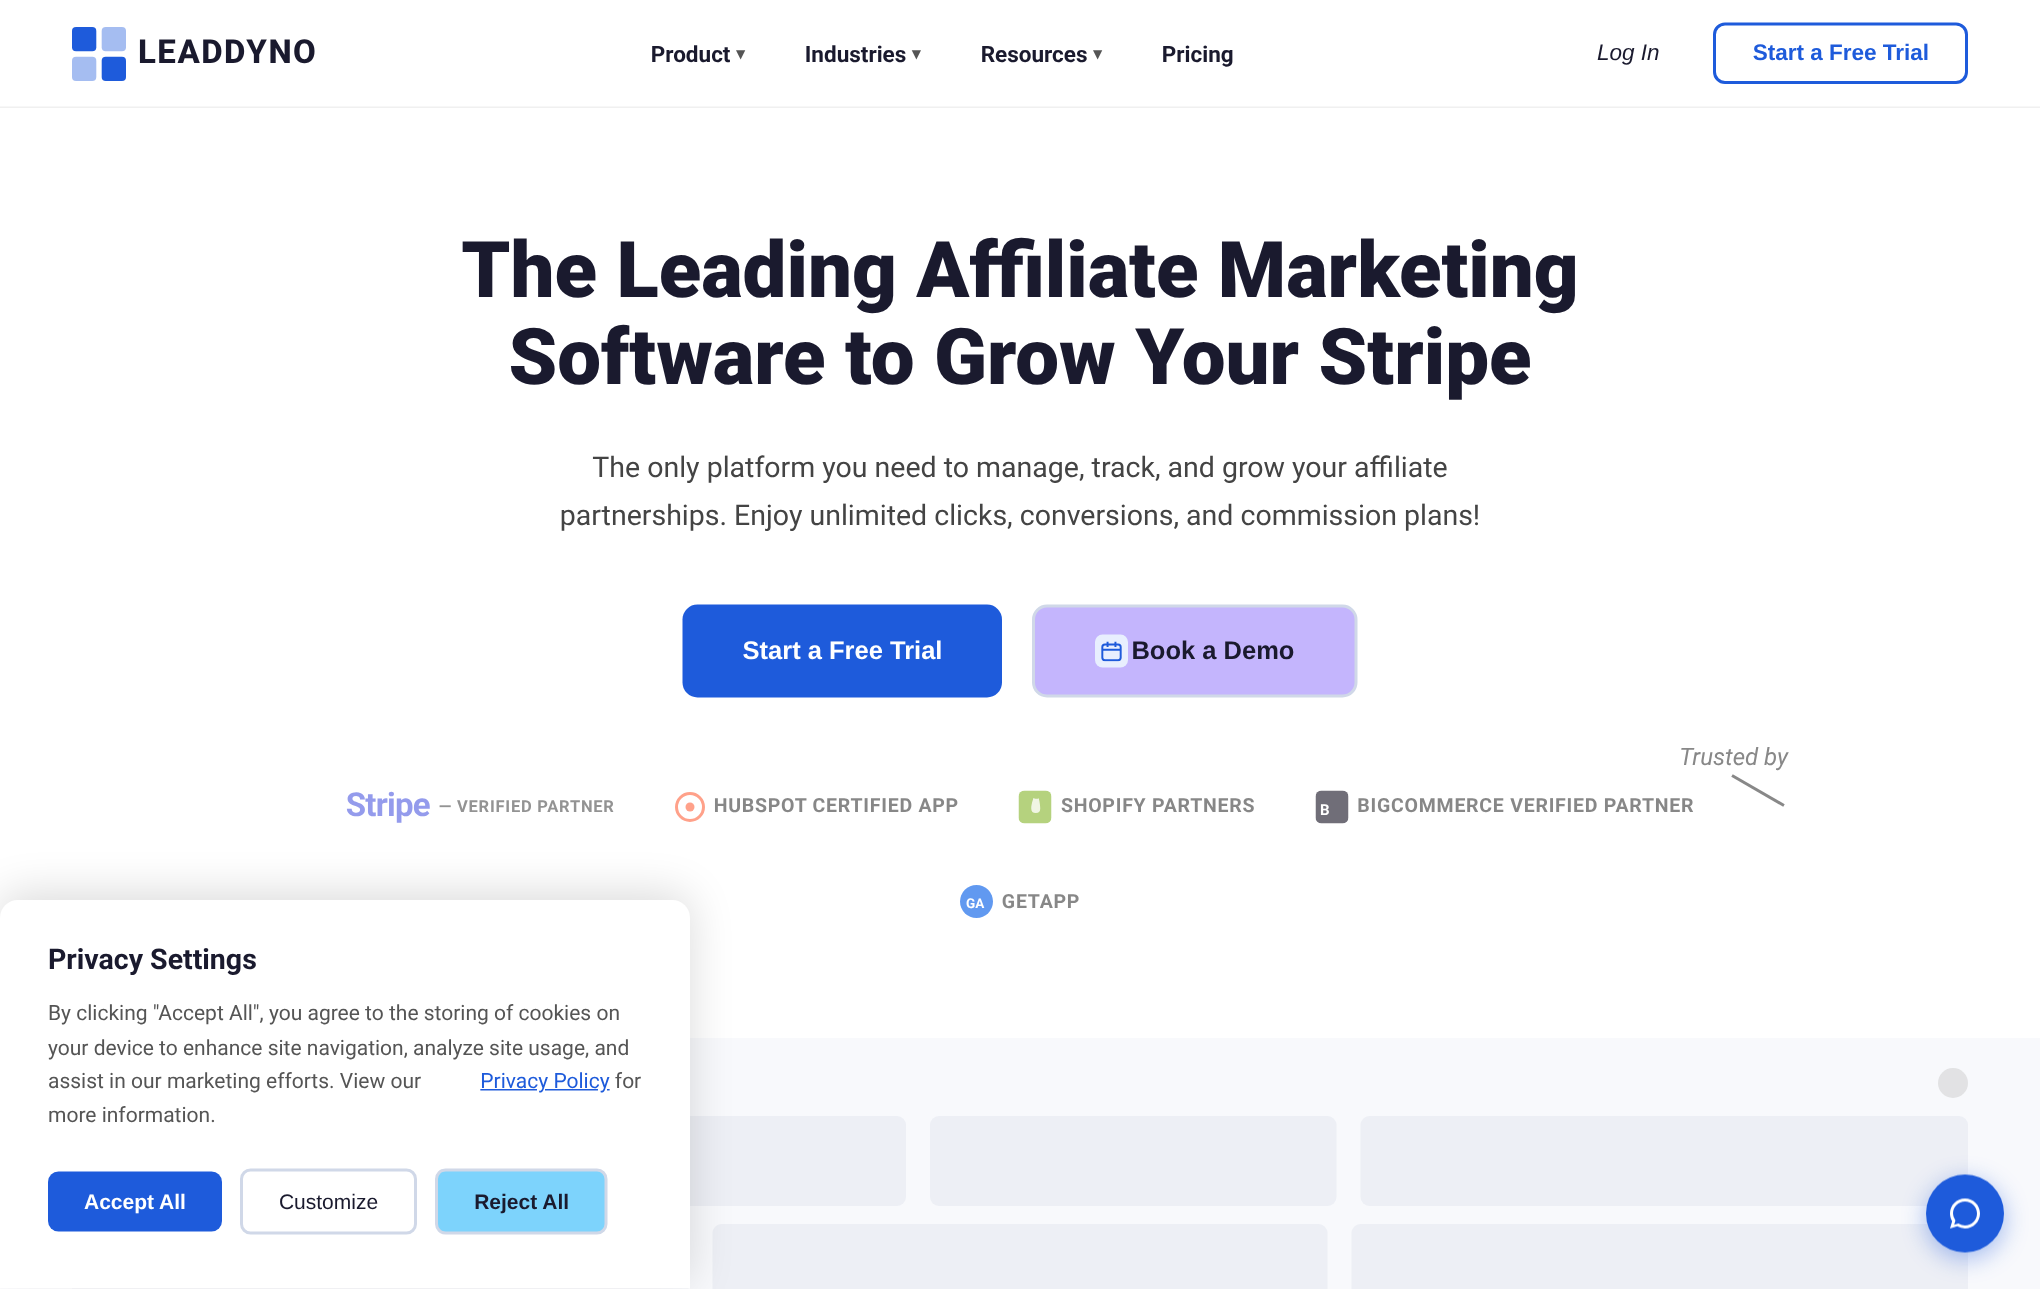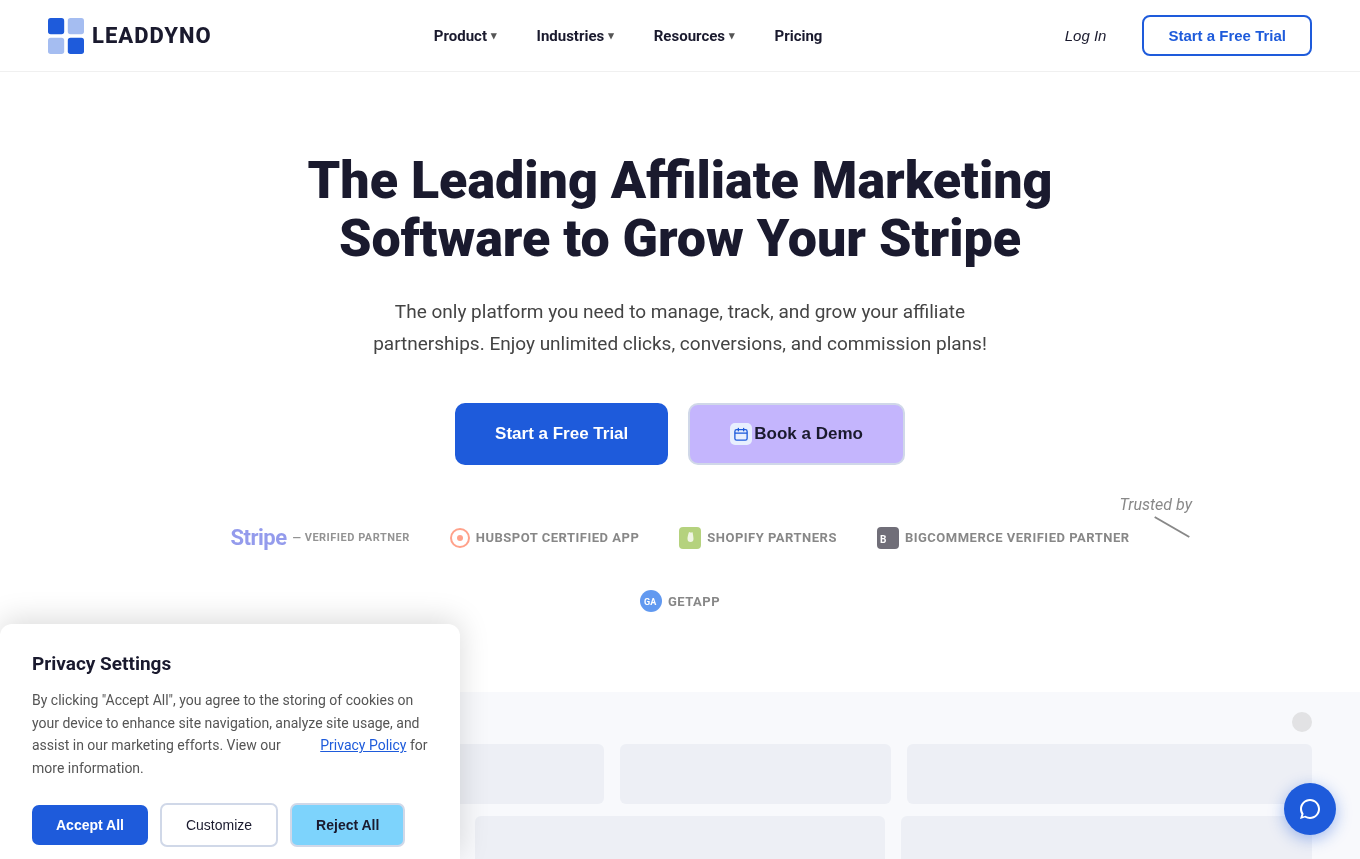--- a/index.html
+++ b/index.html
@@ -234,21 +234,21 @@
 
     
     .privacy-banner {
       position: fixed;
       bottom: 0;
       left: 0;
       width: 460px;
       background: #fff;
       border-radius: 12px 12px 0 0;
       box-shadow: 0 -4px 30px rgba(0,0,0,0.15);
-      padding: 28px 32px 12px;
+      padding: 28px 32px 36px;
       z-index: 1000;
     }
     .privacy-title {
       font-size: 19px;
       font-weight: 700;
       color: #1a1a2e;
       margin-bottom: 14px;
     }
     .privacy-text {
       font-size: 14px;

